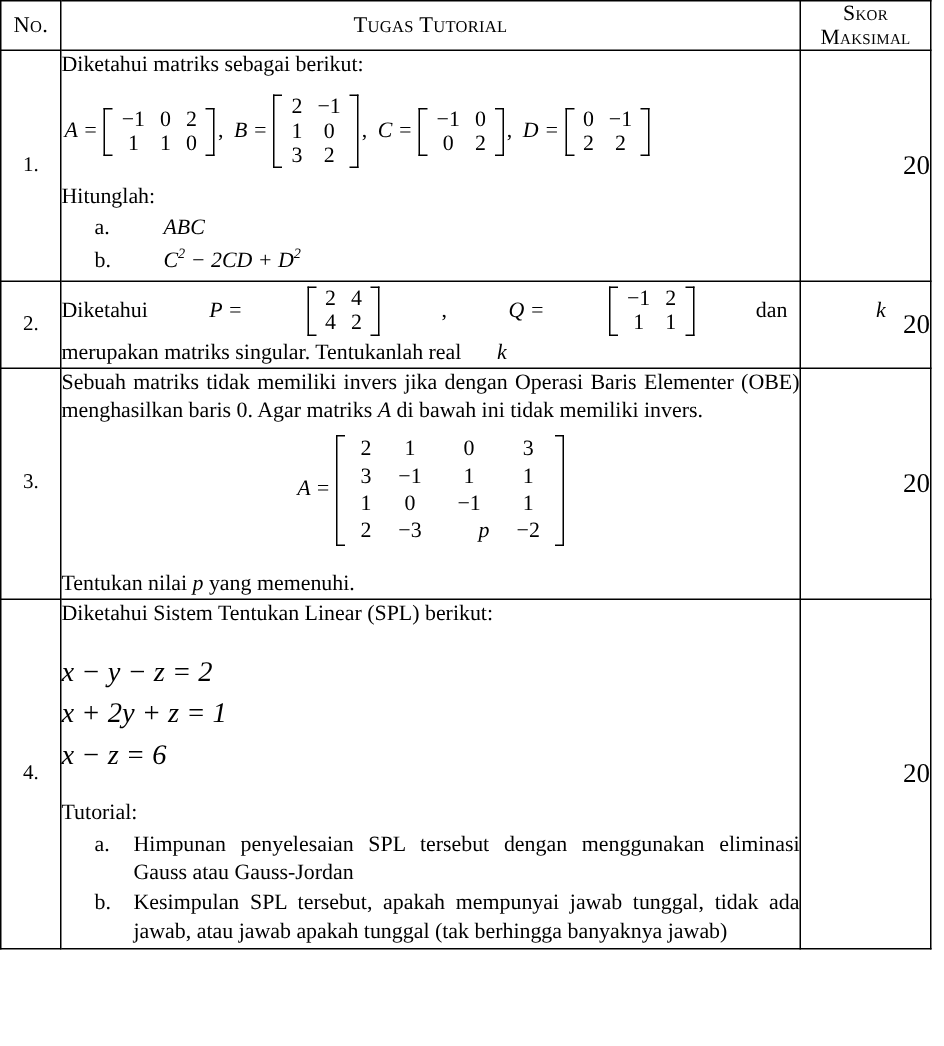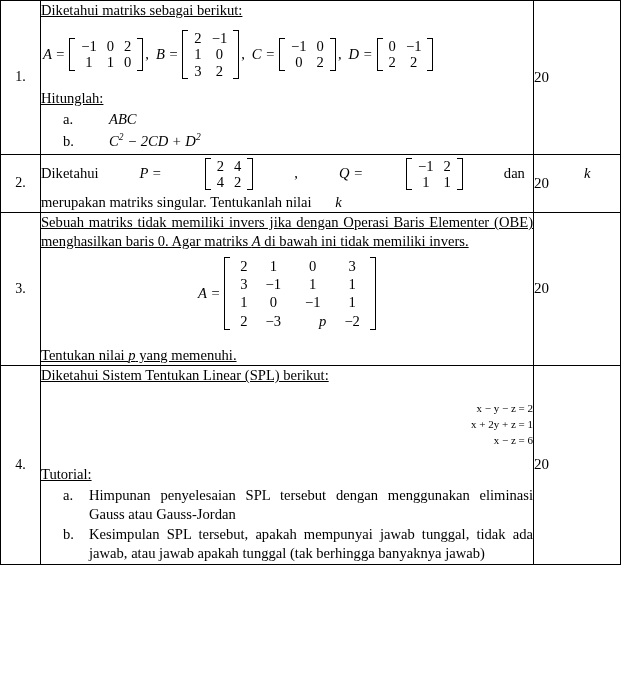--- a/index.html
+++ b/index.html
@@ -53,32 +53,32 @@
   .hdr .h-no { font-size: 15px; }
   .hdr .h-task { font-size: 15px; }
   .hdr .h-skor { font-size: 14.5px; }
 
   
   td.no {
     text-align: center;
     font-size: 14px;
   }
   td.skor {
-    text-align: left;
-    font-size: 15px;
+    text-align: right;
+    font-size: 18px;
   }
   td.task {
     text-align: left;
     font-size: 14.6px;
     line-height: 1.3;
     padding: 6px 7px 7px 8px;
   }
 
   .just { text-align: justify; text-justify: inter-word; }
-  .p  { margin: 0; text-decoration: underline; }
+  .p  { margin: 0; }
   .gap-s { height: 6px; }
   .gap-m { height: 10px; }
   .gap-l { height: 16px; }
 
   
   i.v { font-style: italic; font-family: "Liberation Serif", serif; }
   .math { font-style: italic; white-space: nowrap; margin-left: 20px; }
 
   sup.exp { font-size: 9.5px; font-style: italic; vertical-align: super; line-height: 0; }
 
@@ -117,22 +117,23 @@
     padding: 0 1px;
     line-height: 1.12;
     font-size: 14.6px;
   }
   .mgrid > span { padding: 0 5px; white-space: nowrap; }
 
   .m-c2 { grid-template-columns: repeat(2, auto); }
   .m-c3 { grid-template-columns: repeat(3, auto); }
   .m-c4 { grid-template-columns: repeat(4, auto); }
   .eqblock {
-    text-align: right;
-    font-size: 11px;
+    text-align: left;
+    font-style: italic;
+    font-size: 19px;
     line-height: 1.45;
   }
   .eqblock div { white-space: nowrap; }
 
   .bigmat {
     display: flex;
     justify-content: center;
     align-items: center;
   }
   .bigmat .mgrid > span { padding: 1px 9px; }
@@ -162,20 +163,28 @@
 
 <div class="sheet">
   <table class="tt">
     <colgroup>
       <col class="c-no">
         <col class="c-task">
         <col class="c-skor">
     </colgroup>
     <tbody>
 
+      <tr class="hdr">
+        <td class="h-no">No.</td>
+        <td class="h-task">Tugas Tutorial</td>
+        <td class="h-skor">
+          <span>Skor</span><br>
+          <span>Maksimal</span>
+        </td>
+      </tr>
 
       <tr>
         <td class="no">1.</td>
         <td class="task">
           <div class="p">Diketahui matriks sebagai berikut:</div>
           <div class="gap-m"></div>
 
           <div class="mrow">
             <span class="mlbl">A =</span>
             <span class="matrix">
@@ -277,21 +286,21 @@
                 <span>1</span>
               </span>
               <span class="brk r"></span>
             </span>
             <span>dan</span>
             <span class="math">k</span>
             <span>mempunyai real.</span>
             <span class="math">P + kQ</span>
           </div>
           <div>
-            <span>merupakan matriks singular. Tentukanlah nilai</span>
+            <span>merupakan matriks singular. Tentukanlah real</span>
             <span class="math">k</span>
           </div>
         </td>
         <td class="skor">20</td>
       </tr>
 
       <tr>
         <td class="no">3.</td>
         <td class="task">
           <div class="p just">Sebuah matriks tidak memiliki invers jika dengan Operasi Baris Elementer (OBE) menghasilkan baris 0. Agar matriks <i class="v">A</i> di bawah ini tidak memiliki invers.</div>

